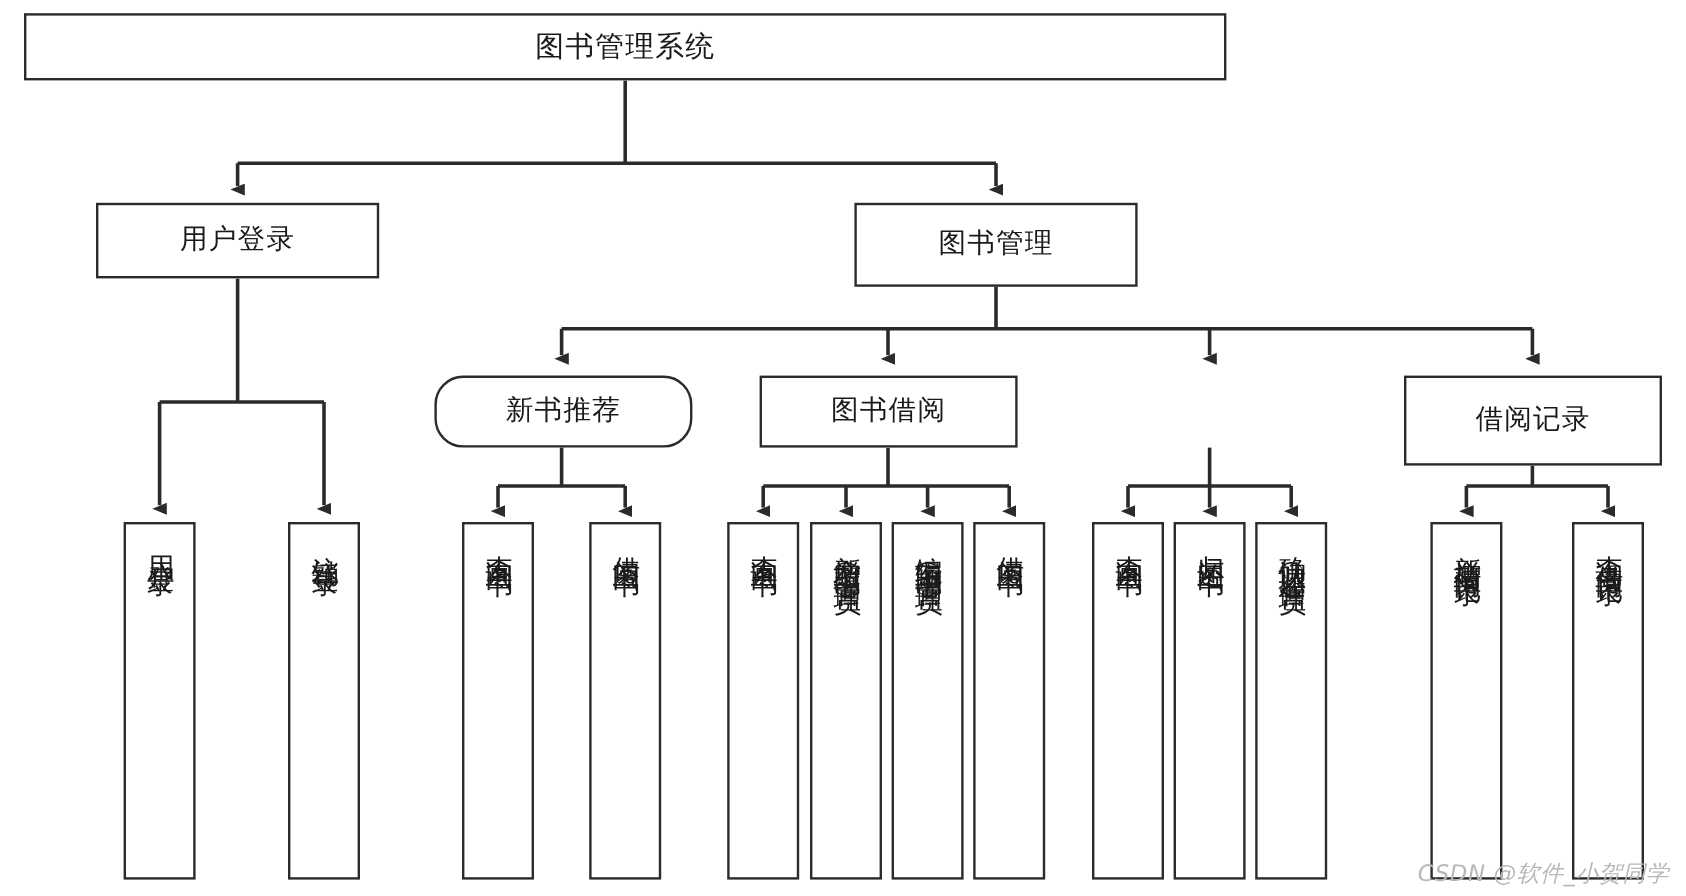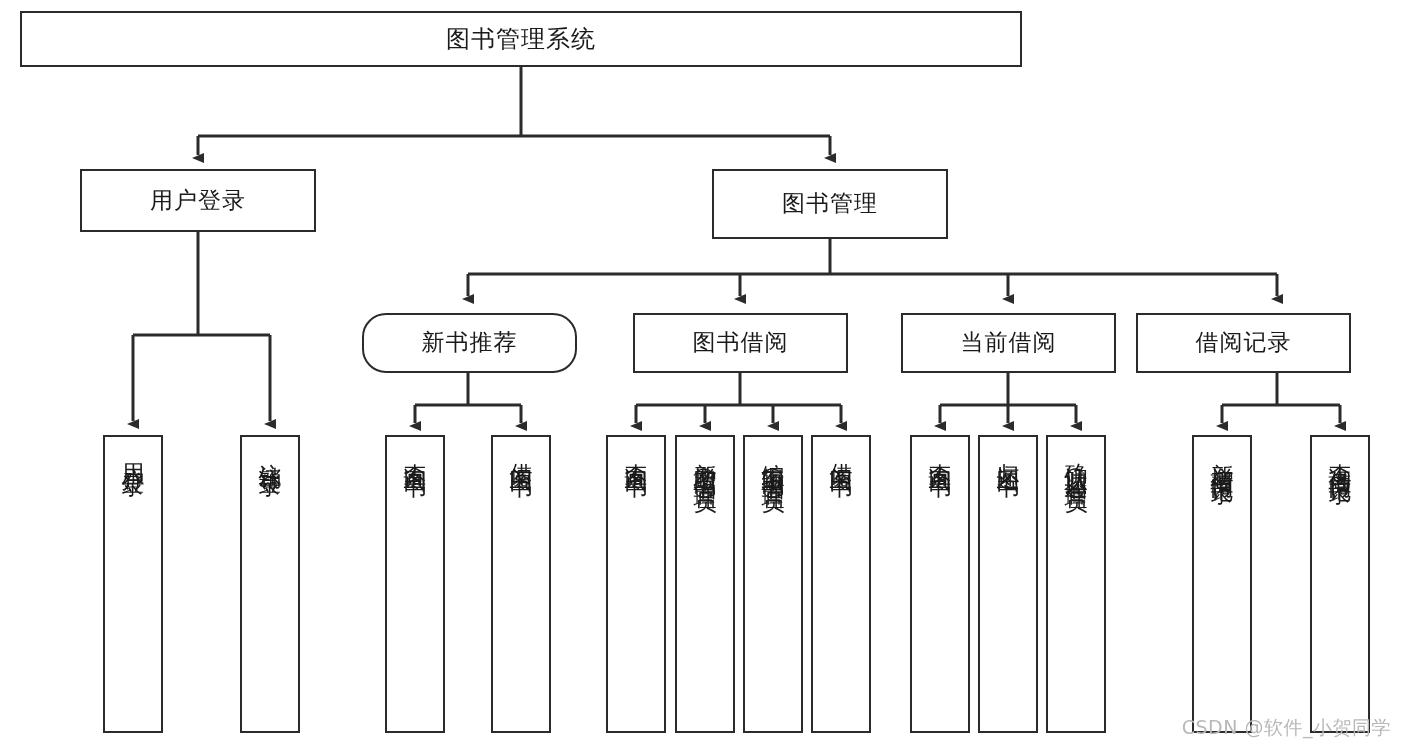--- a/index.html
+++ b/index.html
@@ -63,20 +63,21 @@
   }
   #watermark {
     position: absolute;
     right: 14px;
     bottom: 6px;
     font-size: 19px;
     color: #b8b8b8;
     letter-spacing: 0.5px;
     white-space: nowrap;
     pointer-events: none;
+    font-style: italic;
   }
 </style>
 </head>
 <body>
 
 <div id="diagram-root">
 
   <svg id="diagram-svg" viewBox="0 0 1405 747" xmlns="http://www.w3.org/2000/svg">
     <defs>
       <marker id="arrowhead" markerWidth="10" markerHeight="12" refX="2" refY="6" orient="auto" markerUnits="userSpaceOnUse">
@@ -139,24 +140,21 @@
   <div class="node horiz" style="left:712px; top:169px; width:236px; height:70px;">
     <span class="node-label">图书管理</span>
   </div>
 
   <div class="node horiz" style="left:362px; top:313px; width:215px; height:60px;border-radius:24px;">
     <span class="node-label">新书推荐</span>
   </div>
   <div class="node horiz" style="left:633px; top:313px; width:215px; height:60px;">
     <span class="node-label">图书借阅</span>
   </div>
-  <div class="node horiz" style="left:901px; top:313px; width:215px; height:60px;">
-    <span class="node-label">当前借阅</span>
-  </div>
-  <div class="node horiz" style="left:1136px; top:313px; width:215px; height:60px;">
+  <div class="node horiz" style="left:1170px; top:313px; width:215px; height:75px;">
     <span class="node-label">借阅记录</span>
   </div>
 
   <div class="node leaf" style="left:103px; top:435px; width:60px; height:298px;">
     <span class="node-label">用户登录</span>
   </div>
   <div class="node leaf" style="left:240px; top:435px; width:60px; height:298px;">
     <span class="node-label">注销登录</span>
   </div>
 

